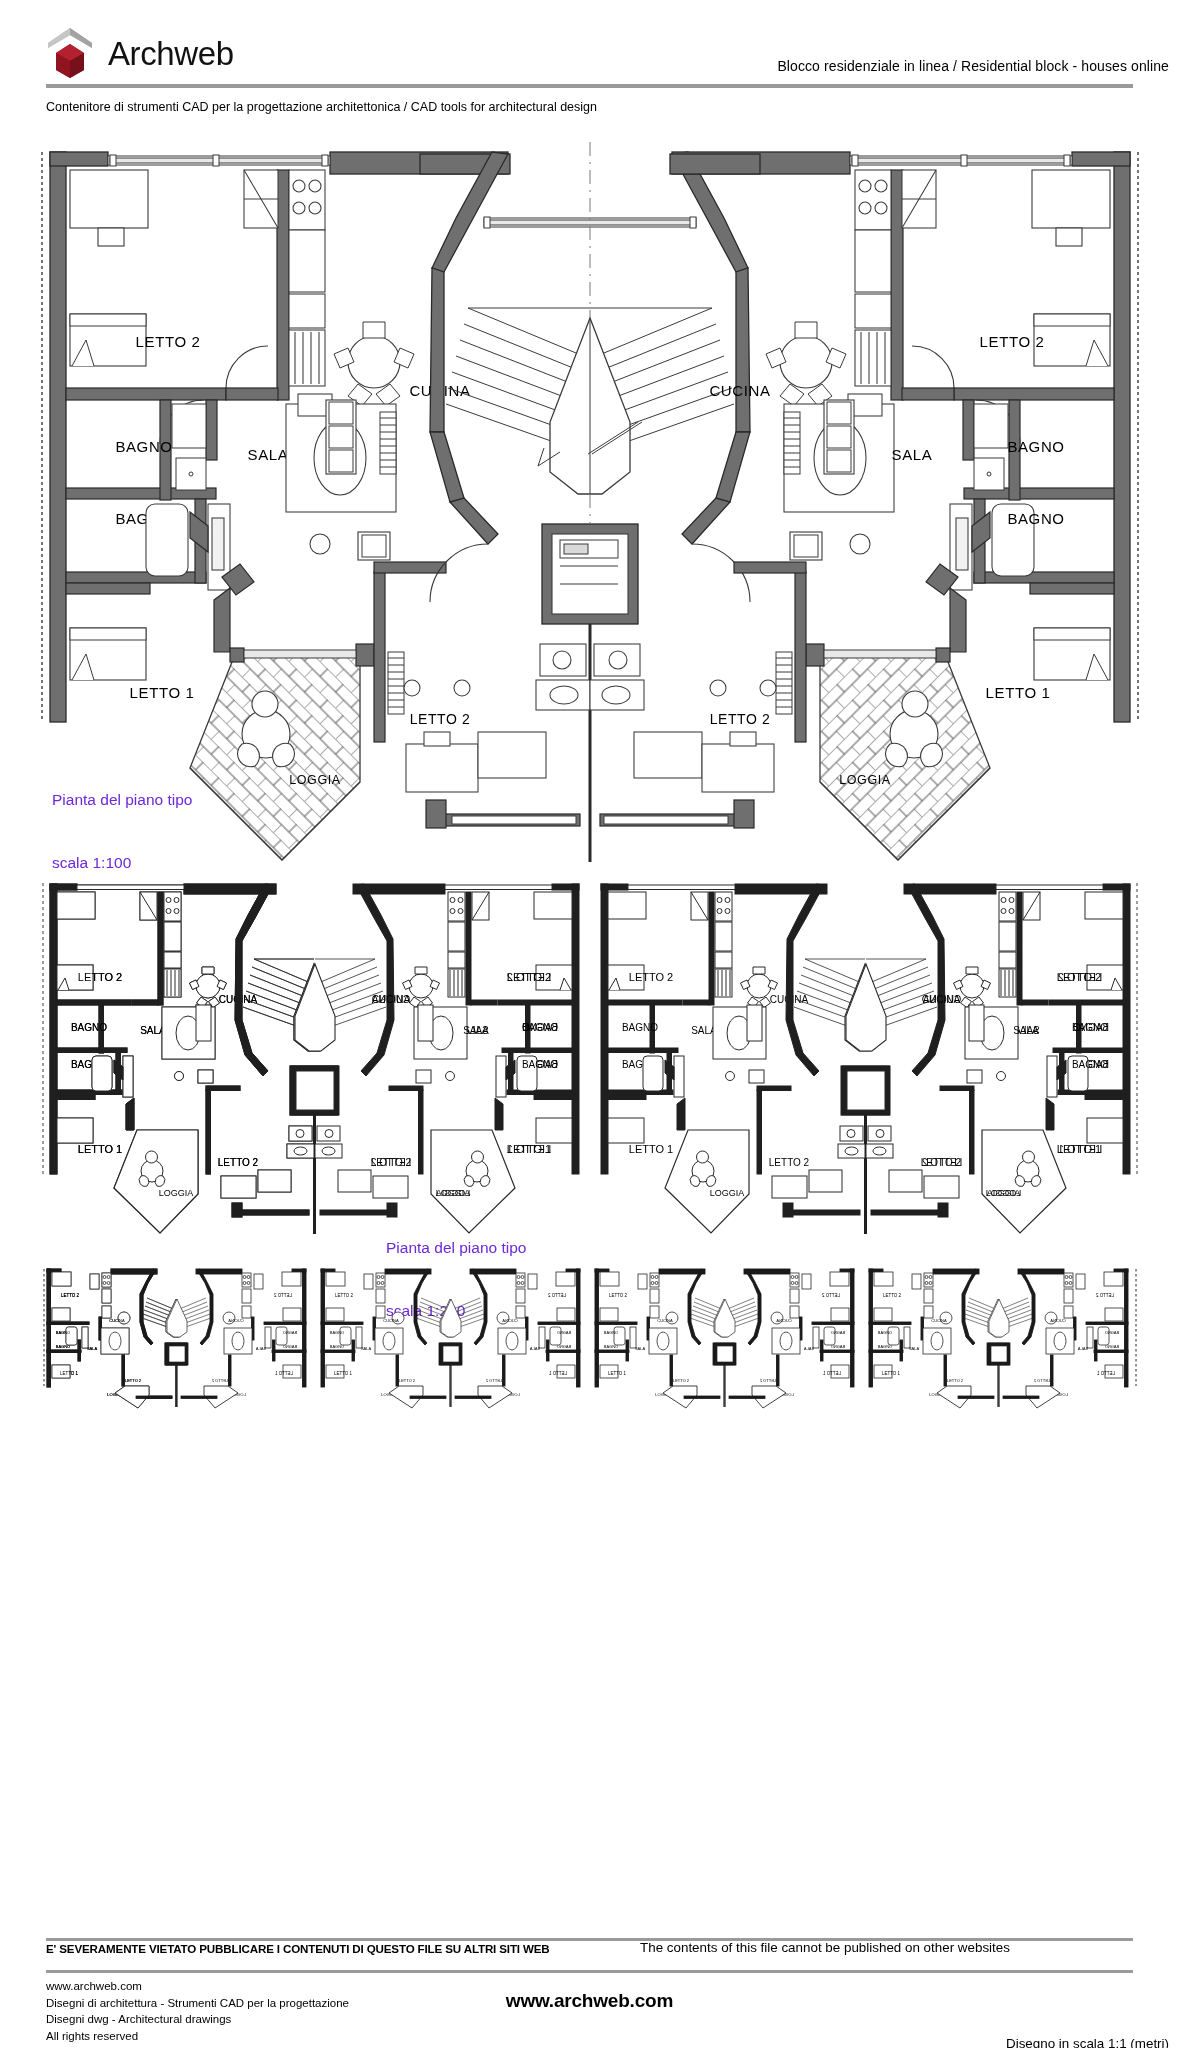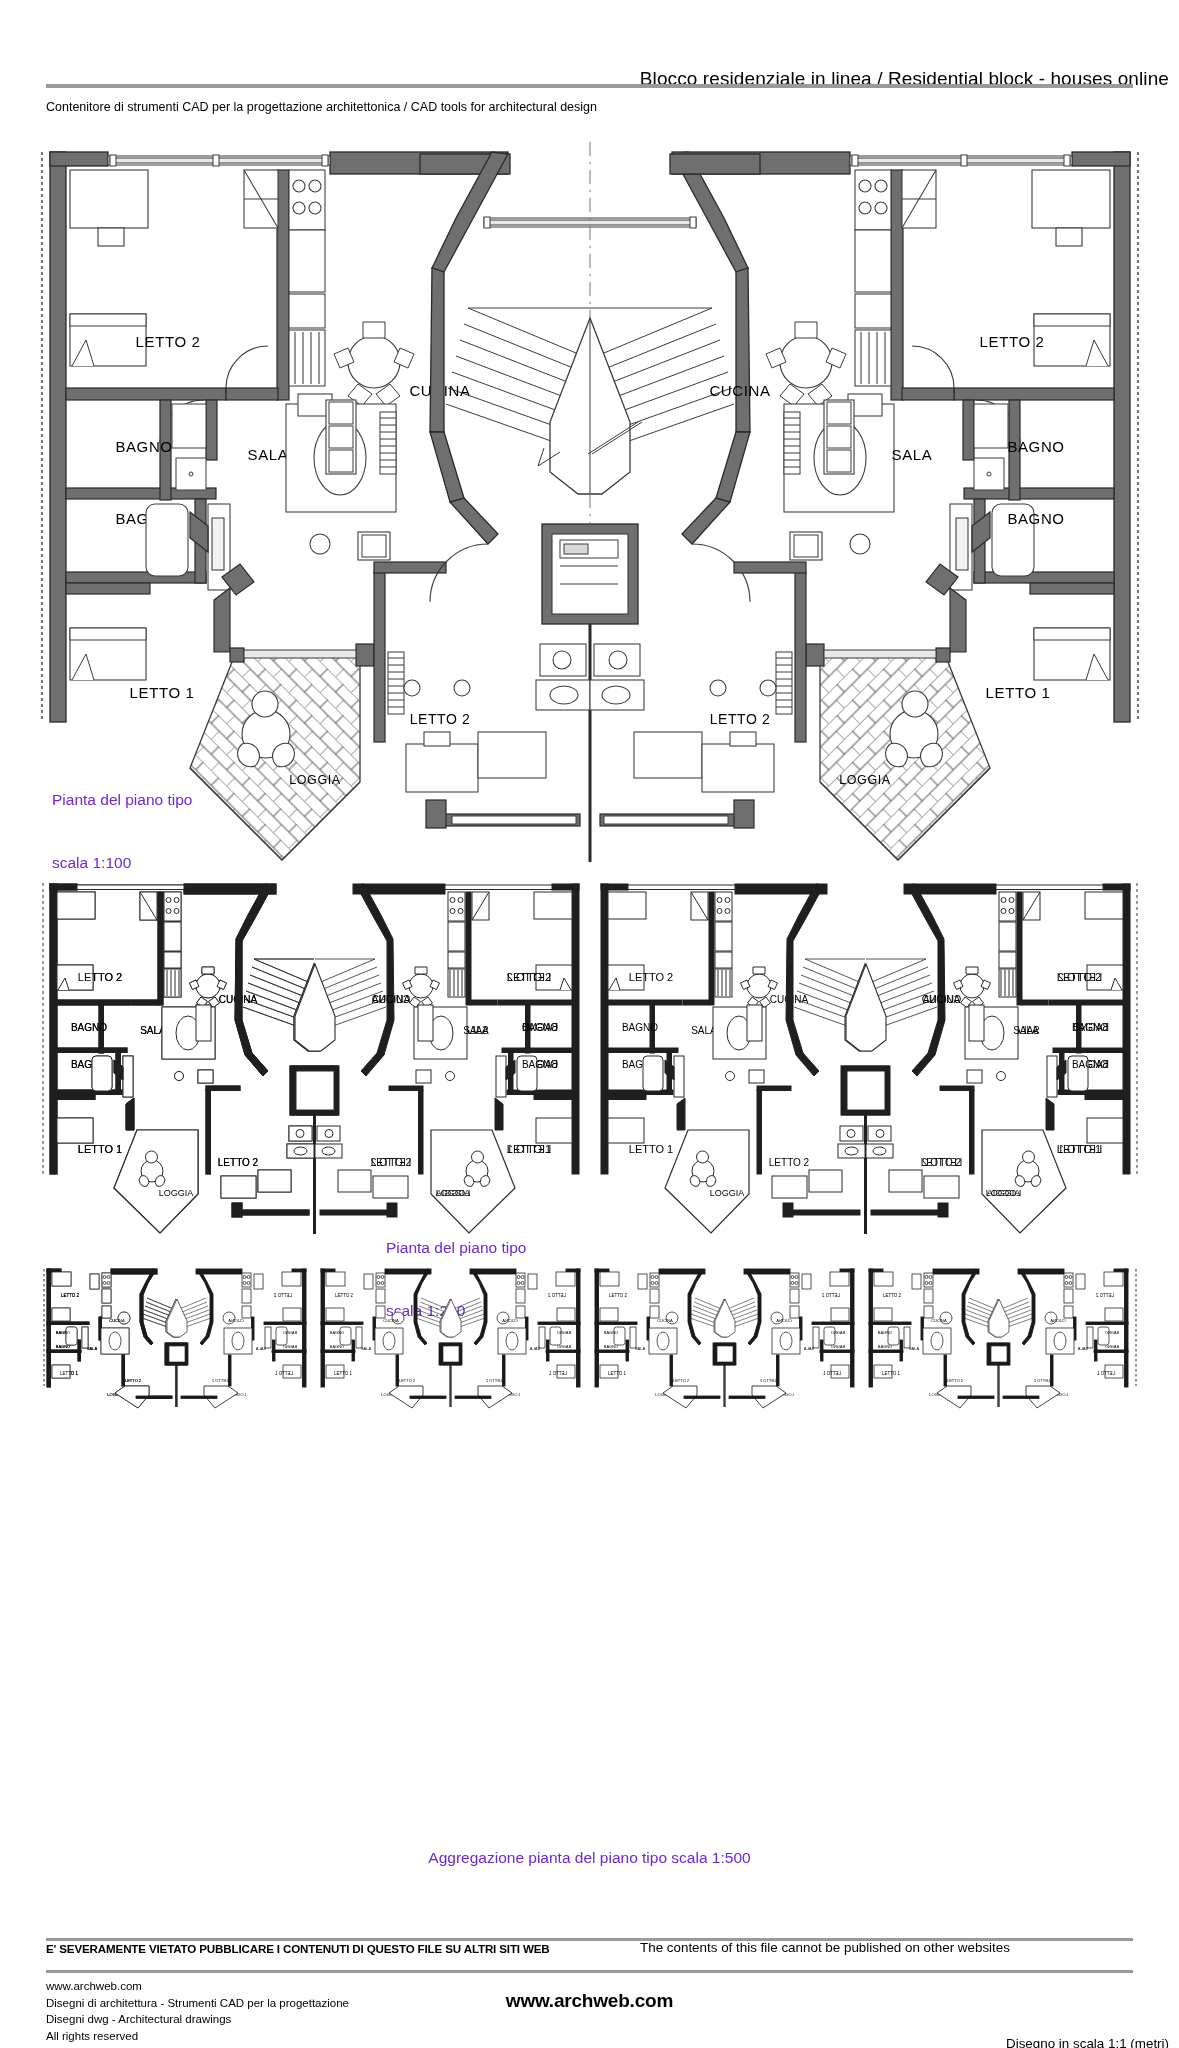--- a/index.html
+++ b/index.html
@@ -8,21 +8,21 @@
     font-family:"Liberation Sans", sans-serif;color:#000;
   }
   .page{position:absolute;inset:0;}
 
   
   .header{position:absolute;left:0;top:0;width:1179px;height:112px;}
   .logo-wrap{position:absolute;left:46px;top:26px;display:flex;align-items:center;gap:14px;}
   .logo-mark{width:48px;height:54px;display:block;}
   .logo-text{font-size:33px;font-weight:400;letter-spacing:-0.4px;color:#111;line-height:1;}
   .header-title{
-    position:absolute;right:10px;top:68px;font-size:19px;color:#000;
+    position:absolute;right:10px;top:58px;font-size:14px;color:#000;
     letter-spacing:.1px;white-space:nowrap;
   }
   .header-rule{position:absolute;left:46px;top:84px;width:1087px;height:4px;background:#9a9a9a;}
   .header-sub{position:absolute;left:46px;top:100px;font-size:12.5px;color:#000;white-space:nowrap;}
 
   
   .plan{position:absolute;}
   .plan svg{display:block;}
 
   .caption{position:absolute;font-size:15.5px;color:#6d28d9;line-height:1.35;white-space:pre;}
@@ -40,20 +40,32 @@
   .foot-right{position:absolute;right:10px;top:64px;font-size:13.4px;white-space:nowrap;margin-top:44px;}
 
   .lbl{font-family:"Liberation Sans",sans-serif;fill:#000;}
 </style>
 </head>
 <body>
 
 <div class="page">
 
   <div class="header">
+    <div class="logo-wrap">
+      <svg class="logo-mark" viewBox="0 0 48 54">
+        <polygon points="24,2 46,17 46,22 24,9 2,22 2,17" fill="#b8b8b8"></polygon>
+        <polygon points="2,17 2,22 24,9 24,2" fill="#c6c6c6"></polygon>
+        <polygon points="24,9 46,22 46,17 24,2" fill="#a3a3a3"></polygon>
+        <polygon points="24,18 38,27 38,44 24,52 10,44 10,27" fill="#9b1220"></polygon>
+        <polygon points="24,18 38,27 24,35 10,27" fill="#b32030"></polygon>
+        <polygon points="24,35 38,27 38,44 24,52" fill="#76101a"></polygon>
+        <polygon points="24,35 10,27 10,44 24,52" fill="#8f1420"></polygon>
+      </svg>
+      <div class="logo-text">Archweb</div>
+    </div>
     <div class="header-title">Blocco residenziale in linea  /  Residential block - houses online</div>
     <div class="header-rule"></div>
     <div class="header-sub">Contenitore di strumenti CAD per la progettazione architettonica  /  CAD tools for architectural design</div>
   </div>
 
   <div class="plan" style="left:40px;top:132px;">
     <svg width="1100" height="730" viewBox="0 0 1100 730">
       <defs>
         <pattern id="herring" width="22" height="22" patternUnits="userSpaceOnUse" patternTransform="rotate(45)">
           <rect width="22" height="22" fill="#fff"></rect>
@@ -716,21 +728,20 @@
         </g>
       <g transform="translate(1644,0)">
           <use href="#blk500"></use>
         </g>
       <g transform="translate(2190,0) scale(-1,1)">
           <use href="#blk500"></use>
         </g>
     </svg>
   </div>
 
-  <div class="caption center" style="left:0;right:0;top:1848px;width:1179px;">Aggregazione pianta del piano tipo scala 1:500</div>
 
   <div class="footer">
     <div class="foot-rule r1"></div>
     <div class="foot-warn-it">E' SEVERAMENTE VIETATO PUBBLICARE I CONTENUTI DI QUESTO FILE SU ALTRI SITI WEB</div>
     <div class="foot-warn-en">The contents of this file cannot be published on other websites</div>
     <div class="foot-rule r2"></div>
     <div class="foot-left">
       <div>www.archweb.com</div>
       <div>Disegni di architettura - Strumenti CAD  per la progettazione</div>
       <div>Disegni dwg - Architectural drawings</div>

